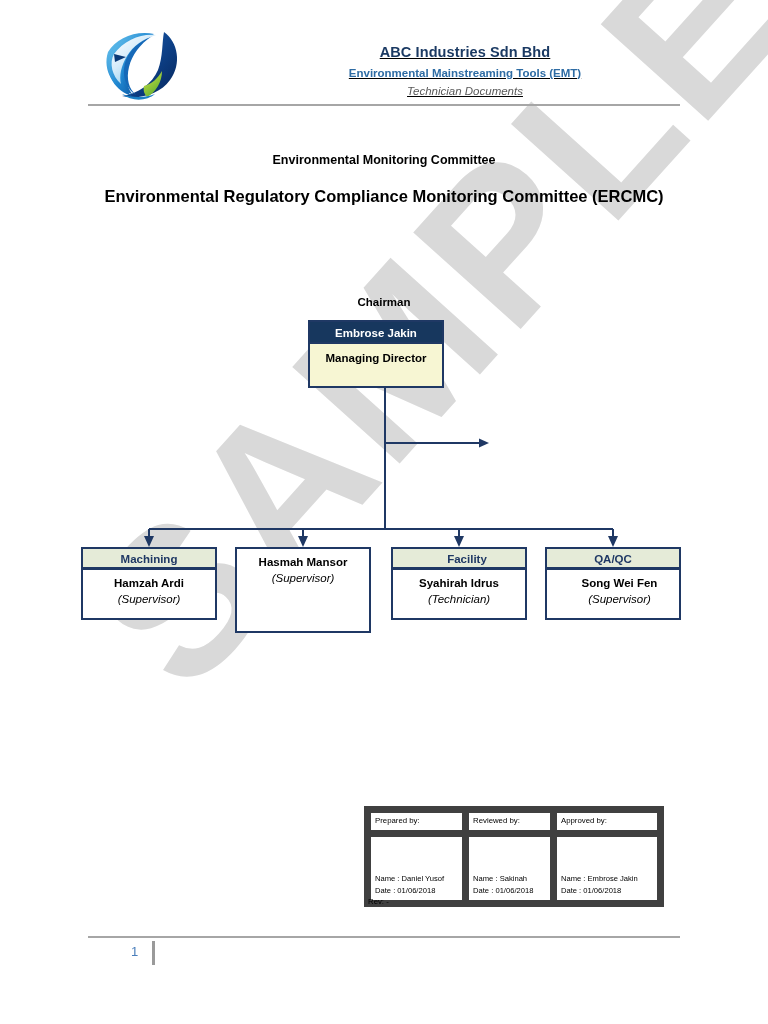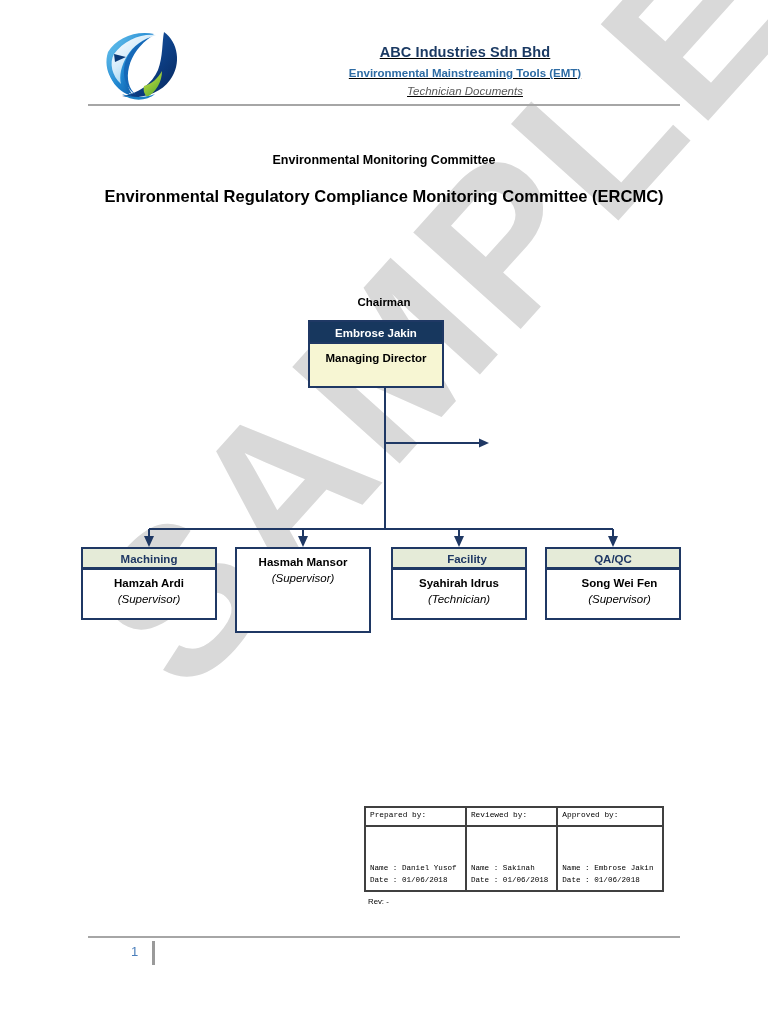--- a/index.html
+++ b/index.html
@@ -253,26 +253,26 @@
   
   #sig-table {
     position: absolute;
     left: 364px;
     top: 806px;
     width: 300px;
     border-collapse: collapse;
     z-index: 3;
   }
   #sig-table td {
-    border: 2px solid #404040;
+    border: 7px solid #404040;
     font-size: 7.6px;
     color: #000;
     vertical-align: top;
     padding: 3px 4px 2px 4px;
-    font-family: Liberation Mono, monospace;
+    font-family: Liberation Sans, sans-serif;
   }
   #sig-table td.sig-head {
     height: 12px;
     font-size: 7.8px;
   }
   #sig-table td.sig-body {
     height: 56px;
     vertical-align: bottom;
     padding-bottom: 4px;
     line-height: 11.5px;

